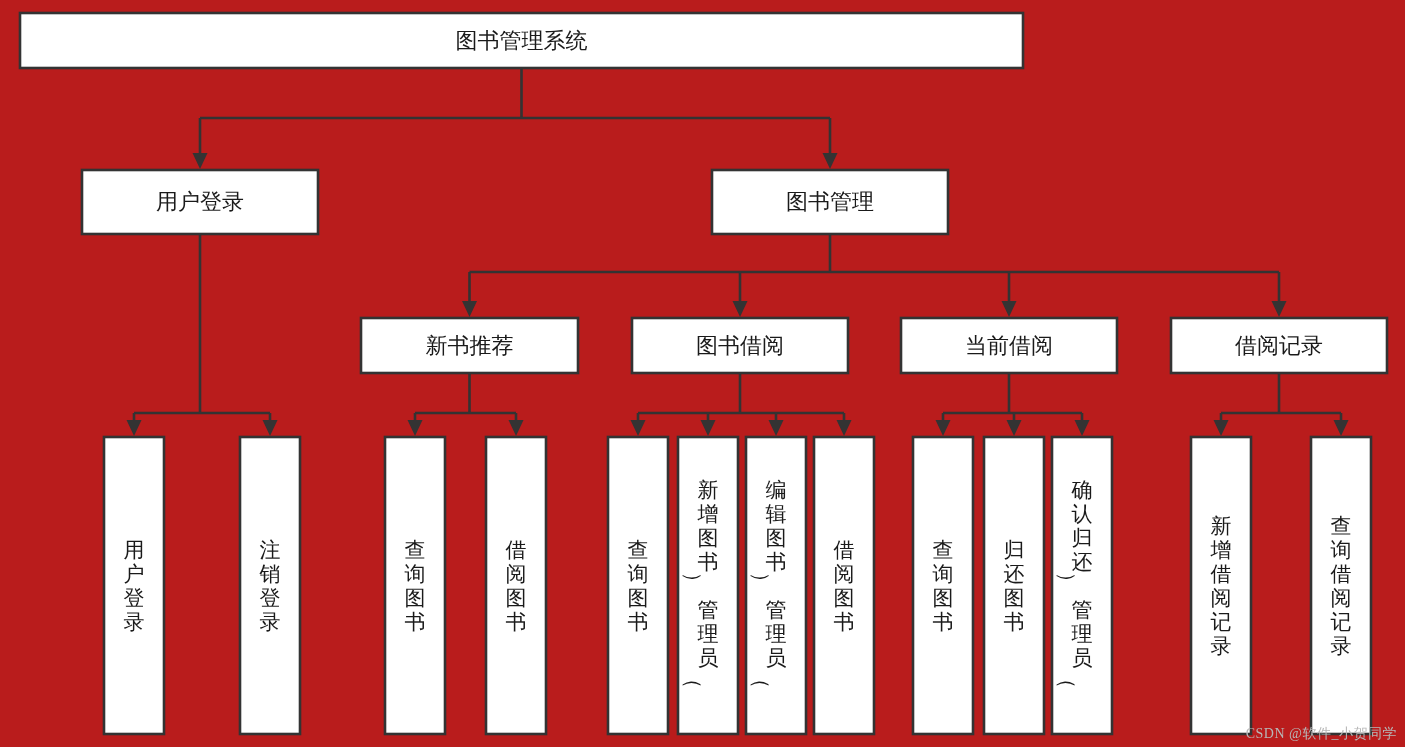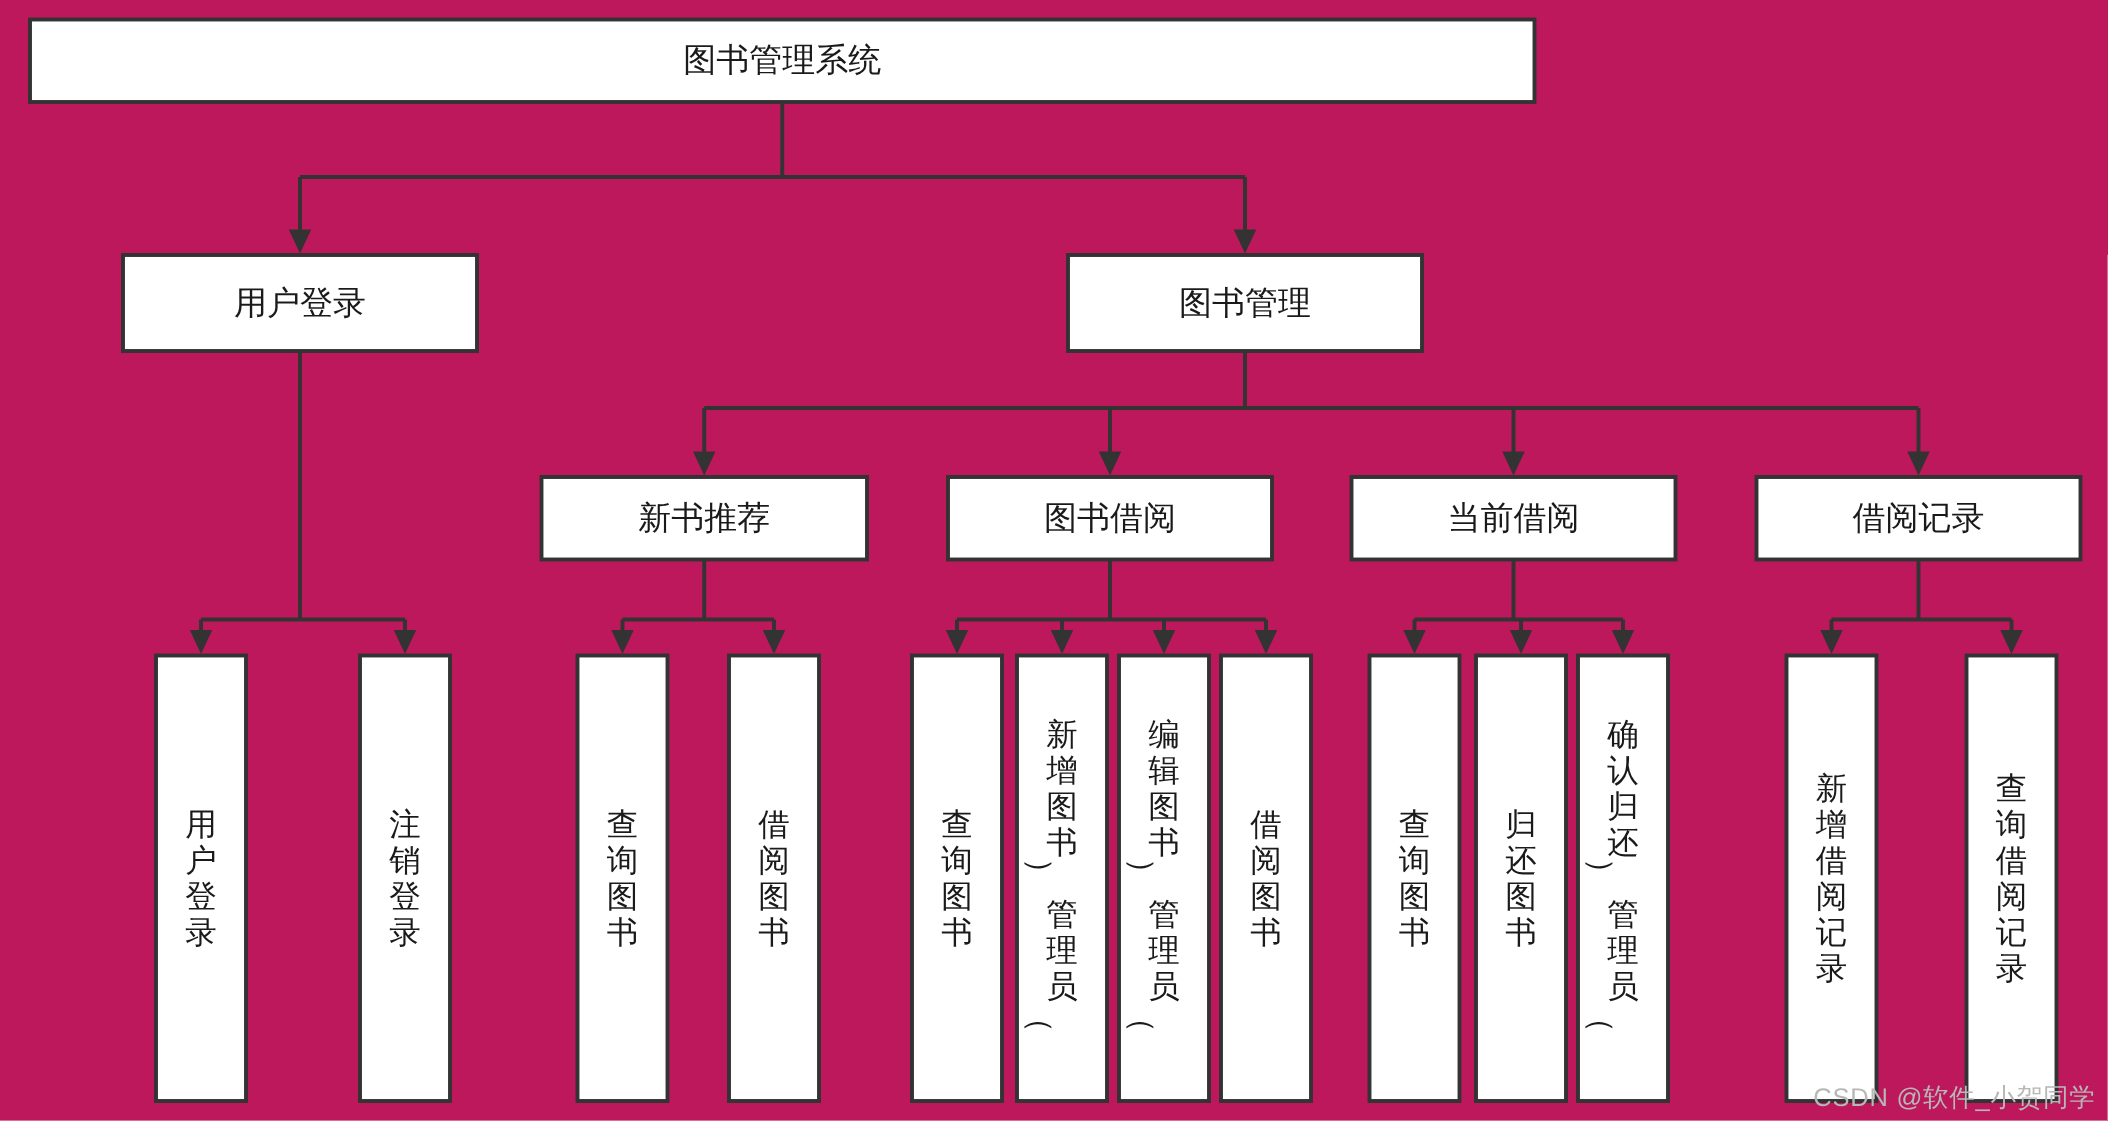--- a/index.html
+++ b/index.html
@@ -1,36 +1,36 @@
 <!DOCTYPE html>
 <html><head>
 <meta charset="utf-8">
 <style>
   html,body{margin:0;padding:0;background:#ffffff;}
   body{
     width:1405px;height:747px;overflow:hidden;
     font-family:"DejaVu Sans","Liberation Sans",sans-serif;
   }
-  #diagram-root{position:relative;width:1405px;height:747px;background:#be185d;}
+  #diagram-root{position:relative;width:1405px;height:747px;background:#b91c1c;}
   svg#tree-svg{position:absolute;left:0;top:0;width:1405px;height:747px;display:block;}
   .node-box{fill:#ffffff;stroke:#333333;stroke-width:2.6;}
   .connector{stroke:#333333;stroke-width:2.6;fill:none;stroke-linecap:butt;}
   .arrow-head{fill:#333333;stroke:none;}
   .node-label-h{
     font-family:"DejaVu Sans","Liberation Sans",sans-serif;
     font-size:22px;fill:#1a1a1a;text-anchor:middle;dominant-baseline:middle;
   }
   .leaf-label-cell{
     font-family:"DejaVu Sans","Liberation Sans",sans-serif;
     font-size:21px;fill:#1a1a1a;text-anchor:middle;
   }
   .watermark{
     position:absolute;right:8px;bottom:4px;
-    font-family:Liberation Sans, sans-serif;
-    font-size:17px;color:#b7b7b7;letter-spacing:0.5px;white-space:nowrap;
+    font-family:Liberation Serif, serif;
+    font-size:14px;color:#b7b7b7;letter-spacing:0.5px;white-space:nowrap;
     user-select:none;pointer-events:none;
   }
 </style>
 </head>
 <body>
 
 <div id="diagram-root">
   <svg id="tree-svg" viewBox="0 0 1405 747">
     <g id="connectors-layer">
         <line x1="521.5" y1="68" x2="521.5" y2="118" class="connector"></line>

